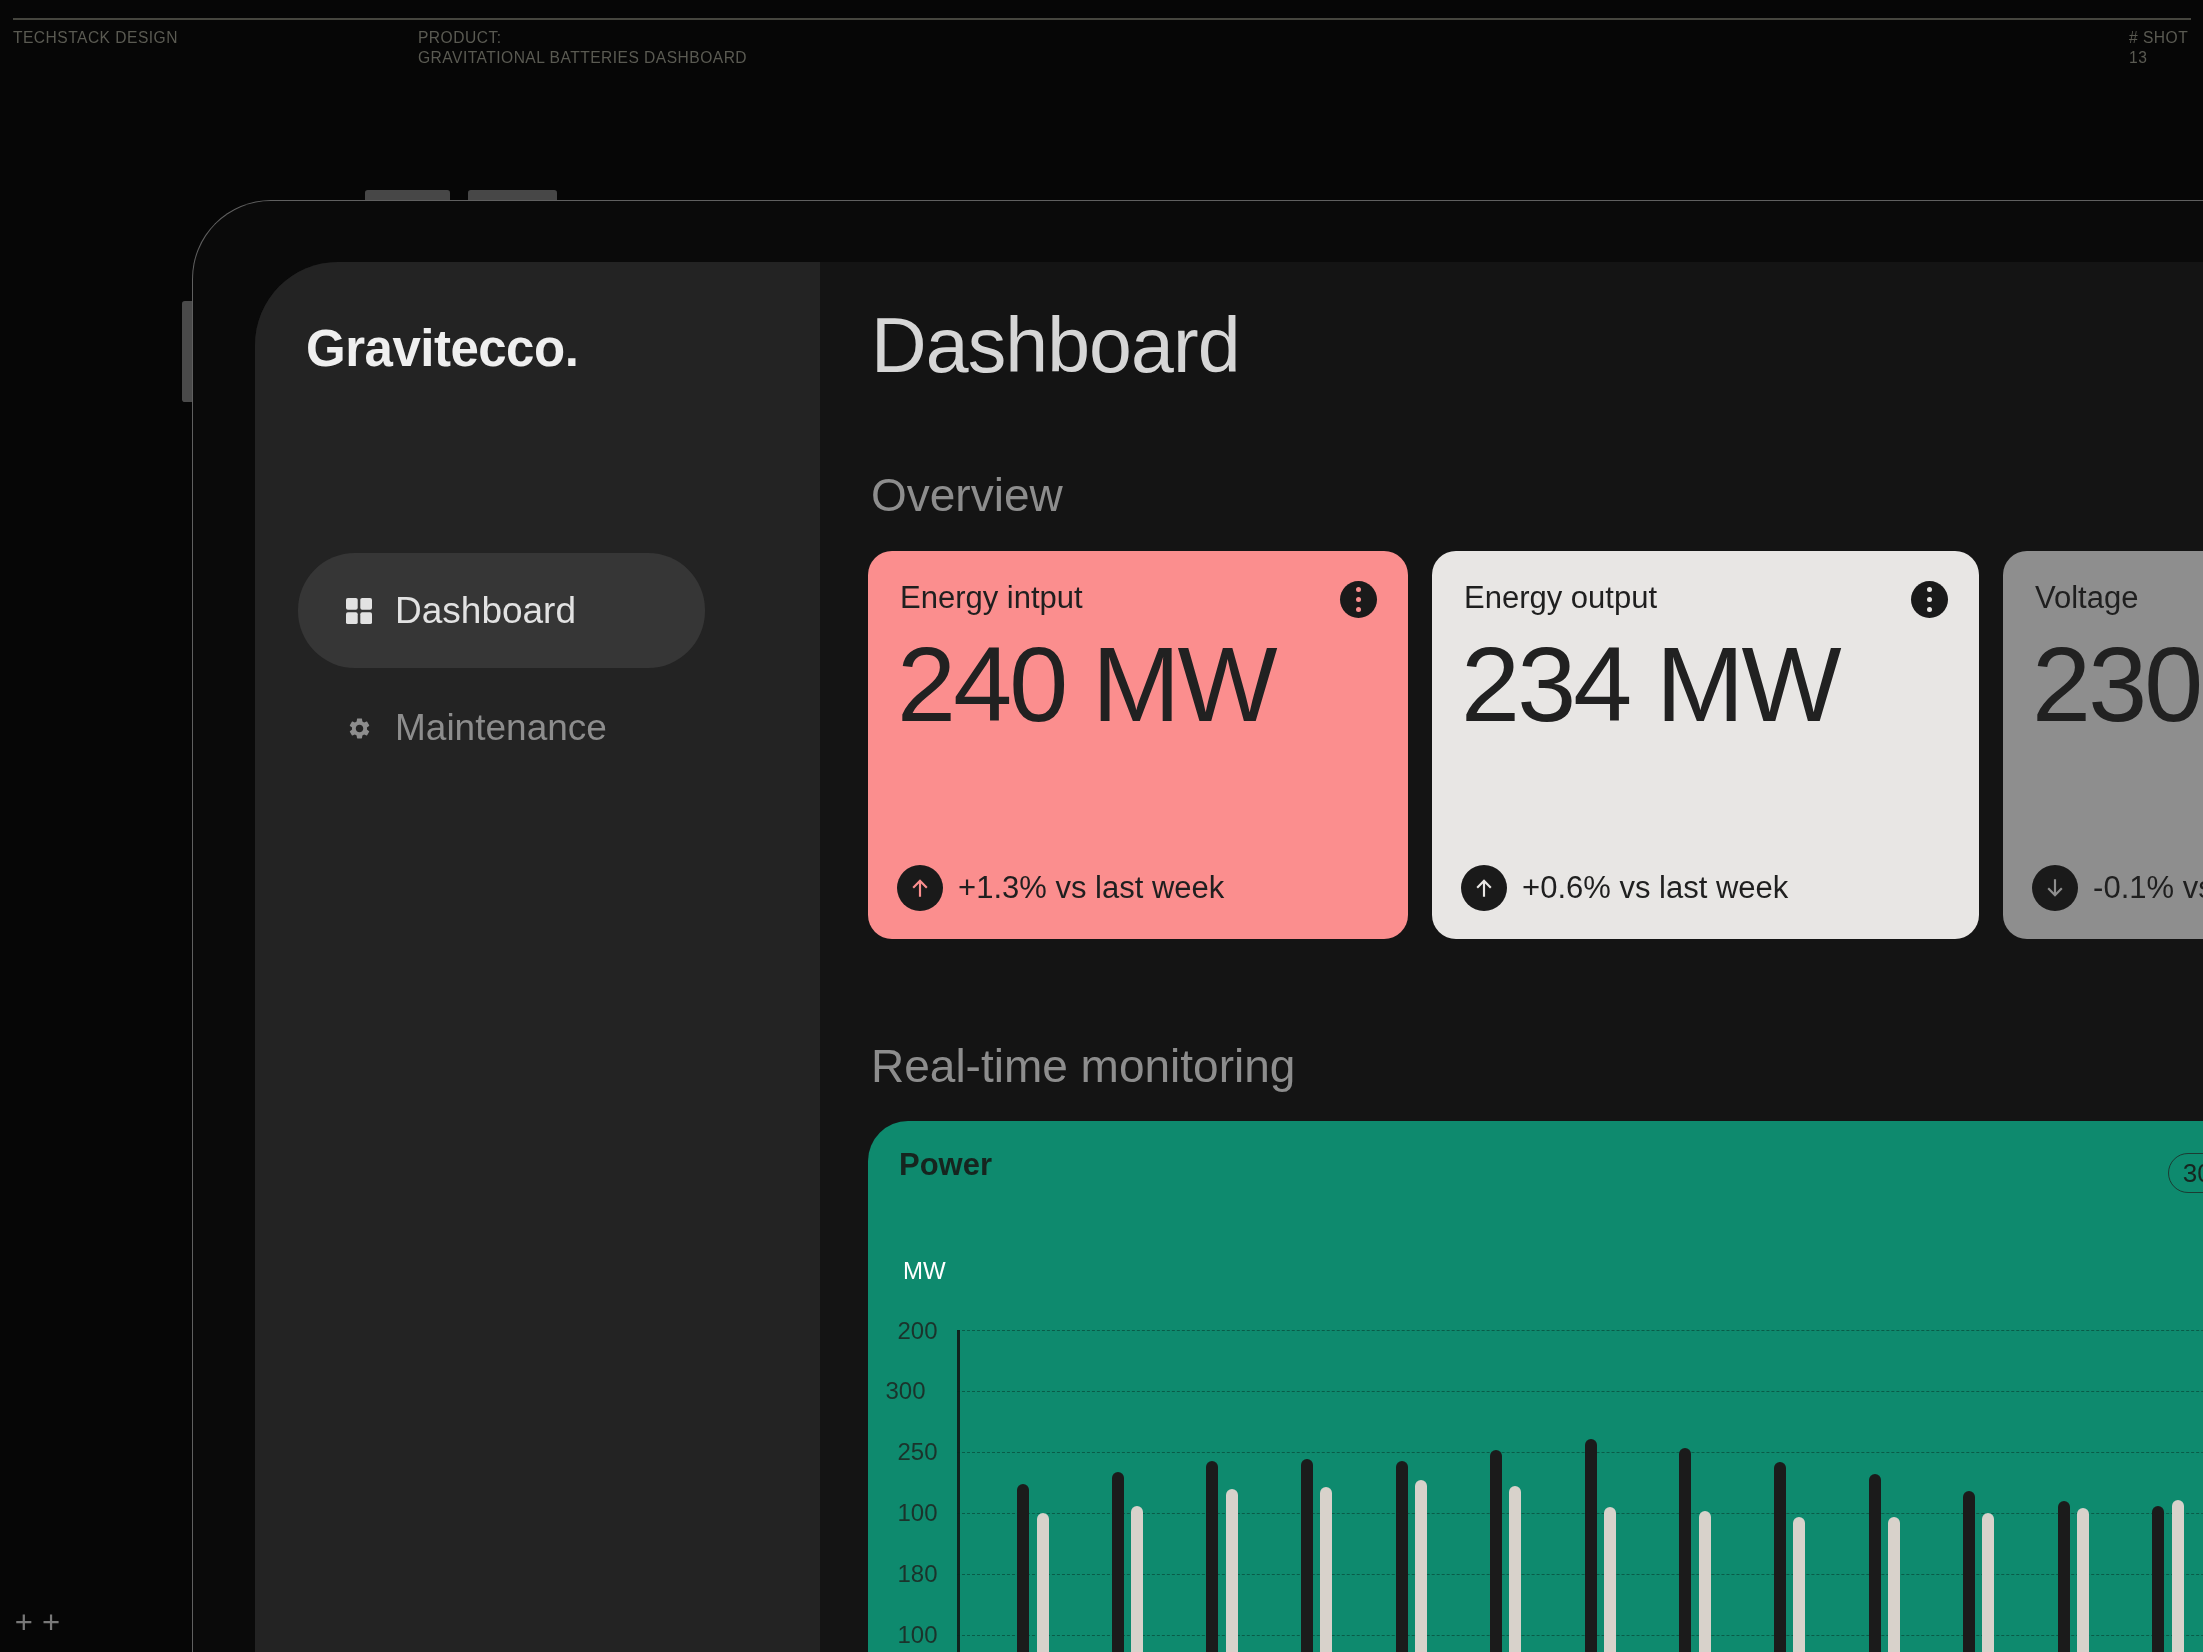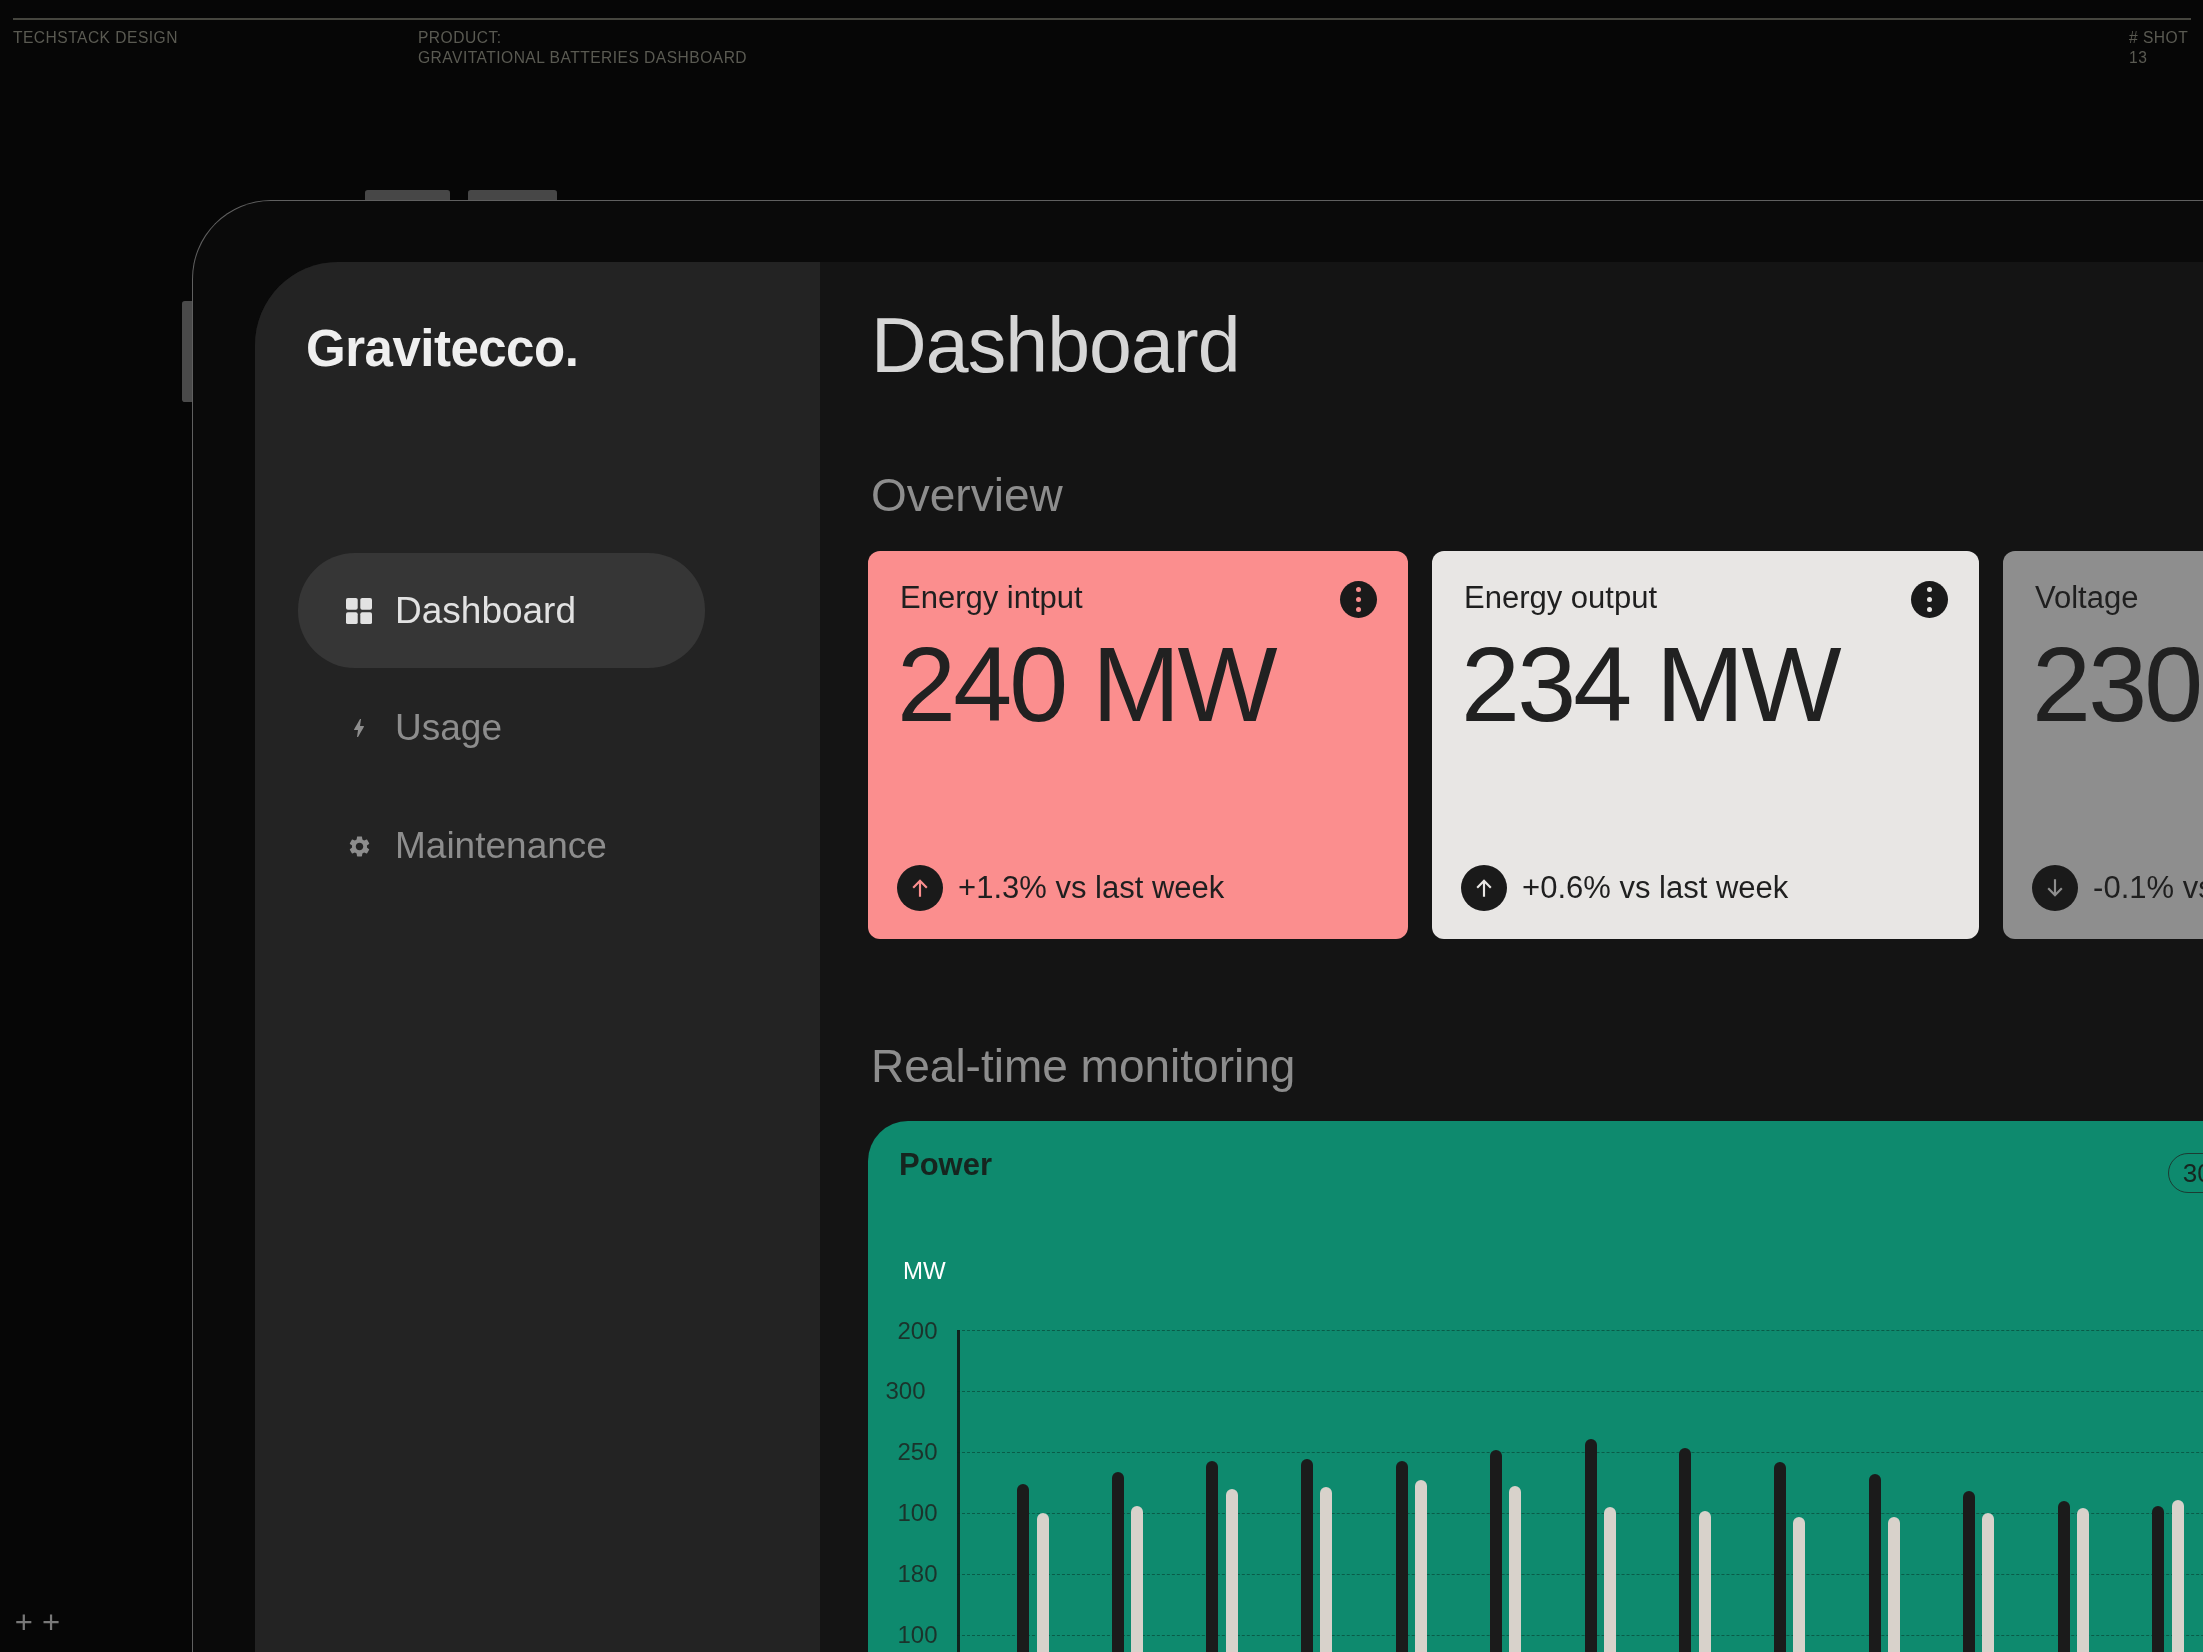--- a/index.html
+++ b/index.html
@@ -49,21 +49,21 @@
   .nav-ic svg{display:block;}
 
   
   .page-title{left:616px;top:39px;font-size:77px;font-weight:300;color:#d6d6d6;letter-spacing:-0.9px;}
   .section-label{font-size:46px;color:#8d8d8d;}
   .lbl-overview{left:616px;top:206px;}
   .lbl-monitor{left:616px;top:777px;}
 
   
   .cards{left:613px;top:289px;display:flex;gap:24px;}
-  .stat-card{width:540px;height:388px;border-radius:12px;position:relative;flex:0 0 540px;color:#1f1f1f;}
+  .stat-card{width:540px;height:388px;border-radius:24px;position:relative;flex:0 0 540px;color:#1f1f1f;}
   .stat-title{position:absolute;left:32px;top:29px;font-size:31px;}
   .kebab{position:absolute;right:31px;top:30px;width:37px;height:37px;border-radius:50%;
     background:#1a1a1a;display:flex;flex-direction:column;align-items:center;justify-content:center;gap:4.6px;cursor:pointer;}
   .kebab .dot{width:5.5px;height:5.5px;border-radius:50%;}
   .stat-value{position:absolute;left:29px;top:73px;font-size:106px;letter-spacing:-2.8px;color:#212121;white-space:nowrap;}
   .trend{position:absolute;left:28.5px;top:314px;display:flex;align-items:center;gap:15.6px;}
   .trend-circle{width:46px;height:46px;border-radius:50%;background:#1a1a1a;display:flex;align-items:center;justify-content:center;}
   .trend-arrow{display:block;}
   .trend-text{font-size:31px;color:#1f1f1f;white-space:nowrap;}
 
@@ -103,28 +103,20 @@
       <div class="nav-item active">
         <span class="nav-ic">
           <svg width="26" height="26" viewBox="0 0 28 28" fill="currentColor">
             <rect x="0" y="0" width="12.6" height="12.6" rx="2"></rect>
               <rect x="15.4" y="0" width="12.6" height="12.6" rx="2"></rect>
             <rect x="0" y="15.4" width="12.6" height="12.6" rx="2"></rect>
               <rect x="15.4" y="15.4" width="12.6" height="12.6" rx="2"></rect>
           </svg>
         </span>
         <span>Dashboard</span>
-      </div>
-      <div class="nav-item">
-        <span class="nav-ic">
-          <svg width="24" height="24" viewBox="0 0 24 24" fill="currentColor">
-            <path d="M11 21h-1l1-7H7.5c-.88 0-.33-.75-.31-.78C8.48 10.94 10.42 7.54 13.01 3h1l-1 7h3.51c.4 0 .62.19.4.66C12.97 17.55 11 21 11 21z"></path>
-          </svg>
-        </span>
-        <span>Usage</span>
       </div>
       <div class="nav-item">
         <span class="nav-ic">
           <svg width="25" height="25" viewBox="0 0 24 24" fill="currentColor">
             <path d="M19.14 12.94c.04-.3.06-.61.06-.94 0-.32-.02-.64-.07-.94l2.03-1.58c.18-.14.23-.41.12-.61l-1.92-3.32c-.12-.22-.37-.29-.59-.22l-2.39.96c-.5-.38-1.03-.7-1.62-.94l-.36-2.54c-.04-.24-.24-.41-.48-.41h-3.84c-.24 0-.43.17-.47.41l-.36 2.54c-.59.24-1.13.57-1.62.94l-2.39-.96c-.22-.08-.47 0-.59.22L2.74 8.87c-.12.21-.08.47.12.61l2.03 1.58c-.05.3-.09.63-.09.94s.02.64.07.94l-2.03 1.58c-.18.14-.23.41-.12.61l1.92 3.32c.12.22.37.29.59.22l2.39-.96c.5.38 1.03.7 1.62.94l.36 2.54c.05.24.24.41.48.41h3.84c.24 0 .44-.17.47-.41l.36-2.54c.59-.24 1.13-.56 1.62-.94l2.39.96c.22.08.47 0 .59-.22l1.92-3.32c.12-.22.07-.47-.12-.61l-2.01-1.58zM12 15.6c-1.98 0-3.6-1.62-3.6-3.6s1.62-3.6 3.6-3.6 3.6 1.62 3.6 3.6-1.62 3.6-3.6 3.6z"></path>
           </svg>
         </span>
         <span>Maintenance</span>
       </div>
     </div>

